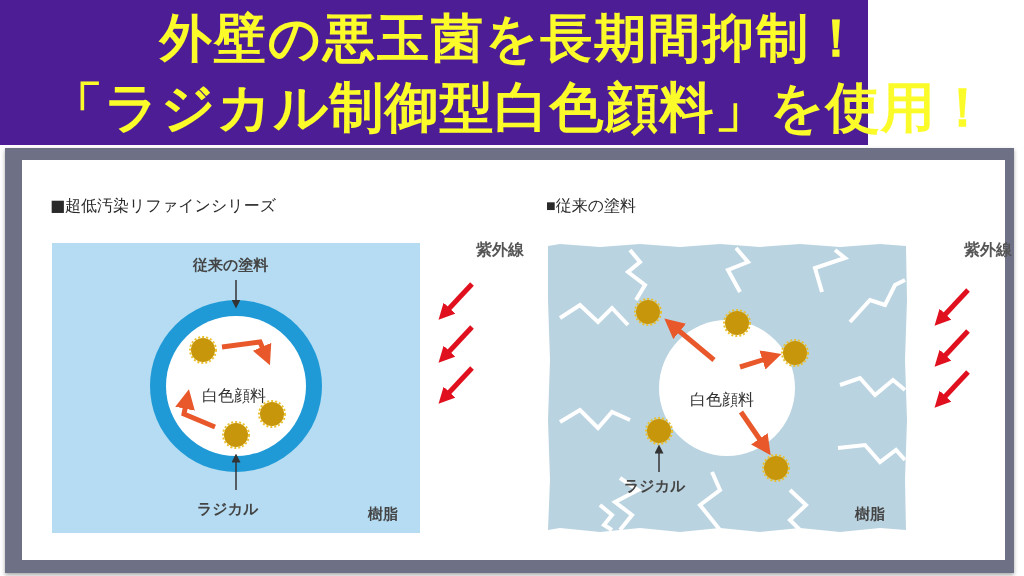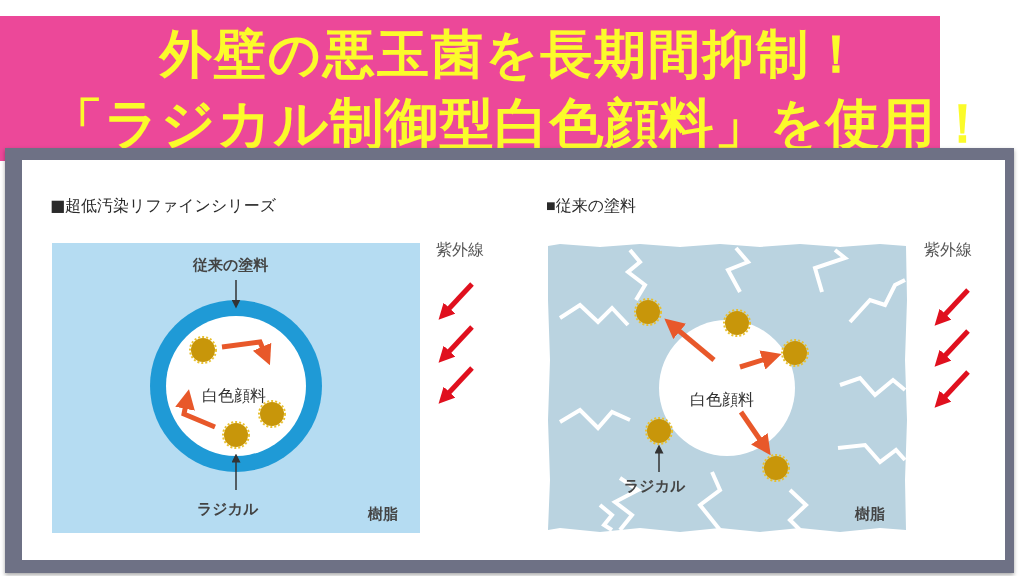--- a/index.html
+++ b/index.html
@@ -2,22 +2,22 @@
 <html><head>
 <meta charset="utf-8">
 <style>
   html, body { margin:0; padding:0; }
   body {
     width:1024px; height:576px; position:relative; overflow:hidden;
     background:#ffffff;
     font-family:"DejaVu Sans", sans-serif;
   }
   .banner {
-    position:absolute; left:0; top:16px; width:940px; height:145px;
-    background:#ec4899;
+    position:absolute; left:0; top:0; width:868px; height:145px;
+    background:#4c1d95;
   }
   .banner-line {
     position:absolute; left:0; width:1024px; text-align:center;
     color:#fbfb2a; font-weight:bold; white-space:nowrap;
     font-family:"DejaVu Sans", sans-serif;
   }
   .line1 { top:4px; font-size:52px; letter-spacing:2px; }
   .line2 { top:72px; font-size:54px; letter-spacing:1px; left:8px; }
   .frame {
     position:absolute; left:5px; top:148px; width:1009px; height:425px;
@@ -25,21 +25,21 @@
     box-shadow:0 2px 4px rgba(0,0,0,0.35);
   }
   .panel {
     position:absolute; left:22px; top:160px; width:983px; height:400px;
     background:#ffffff;
   }
   .section-title {
     position:absolute; font-size:16px; color:#2a2a2a; white-space:nowrap;
   }
   .uv-label {
-    position:absolute; font-size:16px; font-weight:normal; color:#555; white-space:nowrap;
+    position:absolute; font-size:16px; font-weight:bold; color:#555; white-space:nowrap;margin-left:40px;
   }
   .diagram-label {
     position:absolute; font-size:15px; font-weight:bold; color:#444; white-space:nowrap;
   }
   .center-label {
     position:absolute; font-size:16px; color:#333; white-space:nowrap;margin-top:9px;
   }
   svg { position:absolute; left:0; top:0; }
 </style>
 </head>

